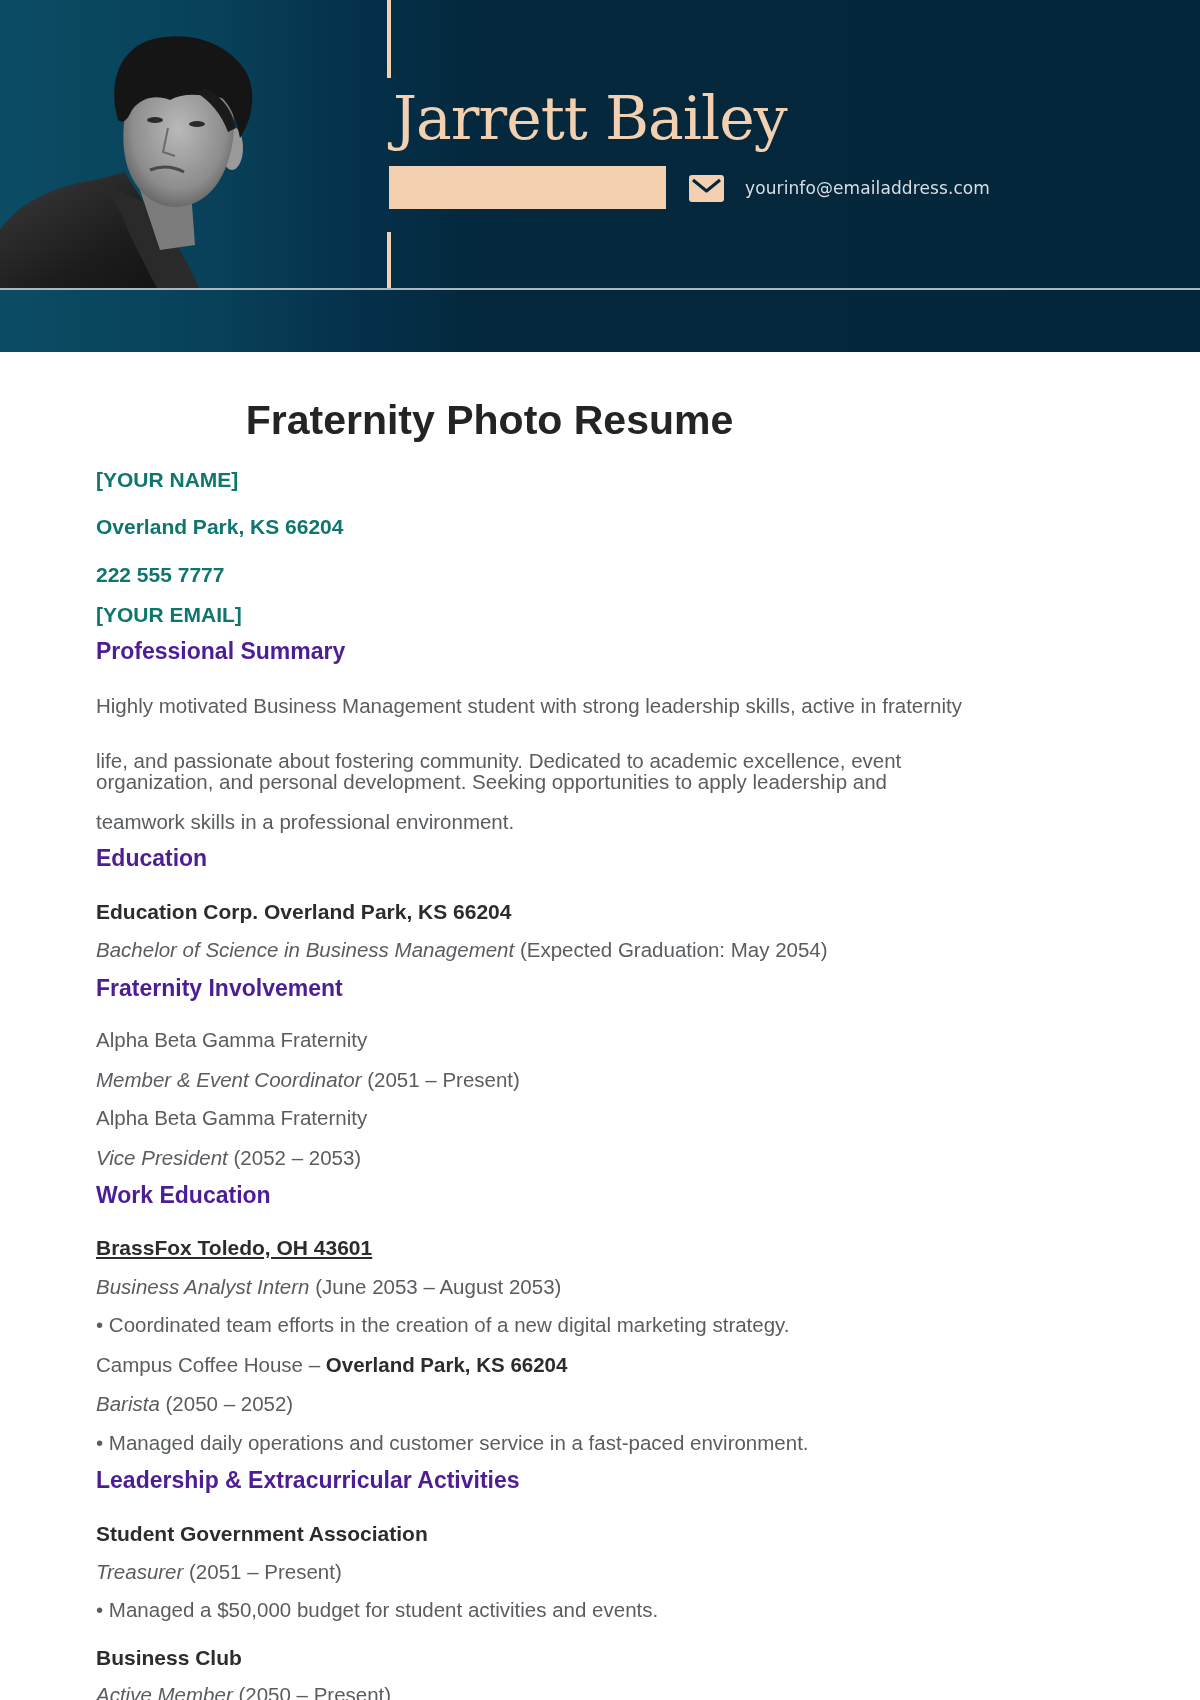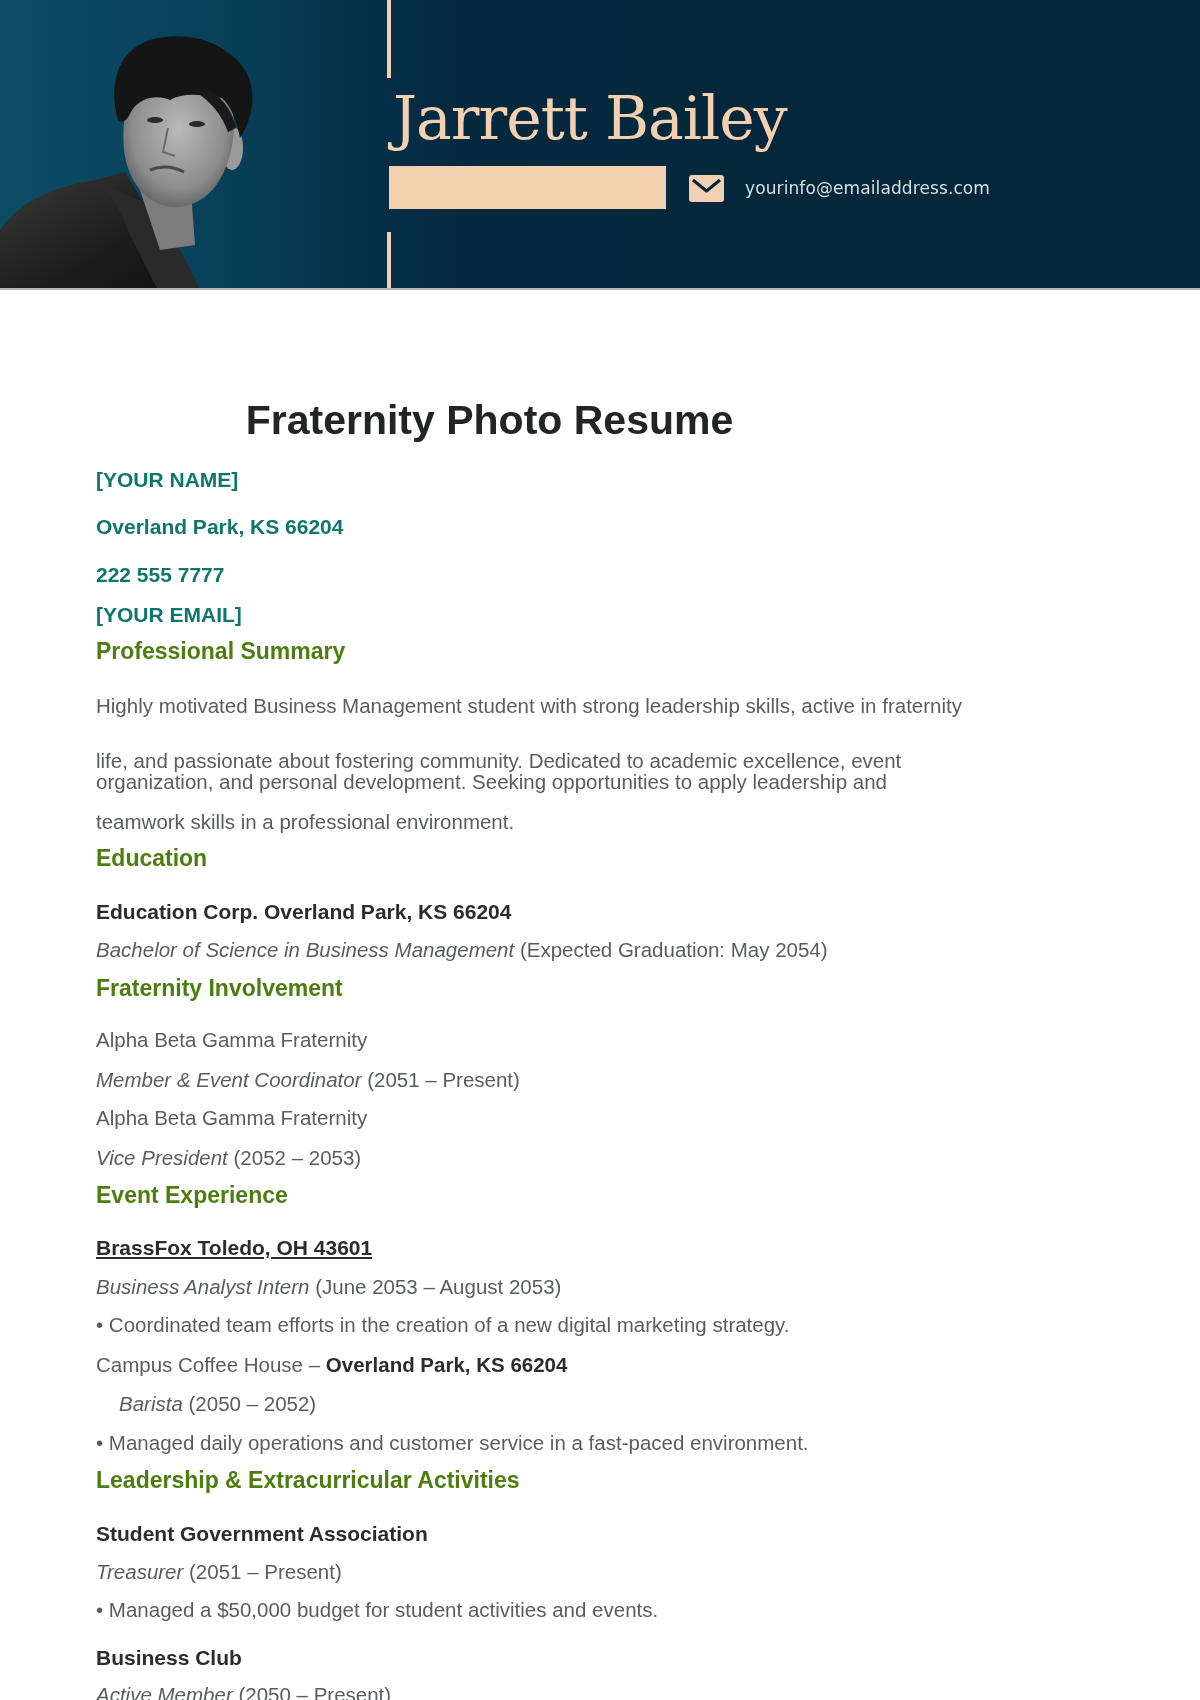--- a/index.html
+++ b/index.html
@@ -1,21 +1,21 @@
 <!DOCTYPE html>
 <html><head>
   <meta charset="utf-8">
   <style>
     * { box-sizing: border-box; margin: 0; padding: 0; }
     html, body { width: 1200px; height: 1700px; overflow: hidden; background: #ffffff; }
     body { position: relative; font-family: "Liberation Sans", "DejaVu Sans", sans-serif; color: #2b2b2b; }
 
     
     .banner {
-      position: absolute; left: 0; top: 0; width: 1200px; height: 290px;
+      position: absolute; left: 0; top: 0; width: 1200px; height: 352px;
       background: linear-gradient(90deg, #0b4c64 0%, #084159 18%, #05304a 30%, #04283d 40%, #04263a 100%);
       overflow: hidden;
     }
     .banner-shadow {
       position: absolute; left: 0; top: 288px; width: 1200px; height: 2px; background: #a9b9bf;
     }
     .photo {
       position: absolute; left: 0; top: 0; width: 300px; height: 290px;
     }
     .vline {
@@ -45,21 +45,21 @@
     .doc-title {
       position: absolute; left: 0; top: 394px; width: 979px; text-align: center;
       font-size: 41px; line-height: 52px; font-weight: bold; color: #222426;
       font-family: "Liberation Sans", sans-serif;
     }
     .line {
       position: absolute; left: 96px; white-space: nowrap;
       font-family: "Liberation Sans", sans-serif;
     }
     .contact { font-size: 21px; font-weight: bold; color: #0f766e; line-height: 28px; }
-    .heading { font-size: 23px; font-weight: bold; color: #4d7c0f; line-height: 30px; }
+    .heading { font-size: 23px; font-weight: bold; color: #4c1d95; line-height: 30px; }
     .sub { font-size: 21px; font-weight: bold; color: #2a2c2e; line-height: 28px; }
     .para { font-size: 20.5px; color: #5a5d60; line-height: 28px; }
     .para i { font-style: italic; }
     .para b { font-weight: bold; color: #2a2c2e; }
   </style>
 </head>
 <body>
 
 <div class="banner">
   <svg class="photo" viewBox="0 0 300 290" xmlns="http://www.w3.org/2000/svg">
@@ -131,30 +131,30 @@
 <div class="line heading" style="top:973px;">Fraternity Involvement</div>
 <div class="line para" style="top:1026px;">Alpha Beta Gamma Fraternity</div>
 <div class="line para" style="top:1066px;">
   <i>Member &amp; Event Coordinator</i><span> (2051 – Present)</span>
 </div>
 <div class="line para" style="top:1104px;">Alpha Beta Gamma Fraternity</div>
 <div class="line para" style="top:1144px;">
   <i>Vice President</i><span> (2052 – 2053)</span>
 </div>
 
-<div class="line heading" style="top:1180px;">Event Experience</div>
+<div class="line heading" style="top:1180px;">Work Education</div>
 <div class="line sub" style="top:1234px;text-decoration:underline;">BrassFox Toledo, OH 43601</div>
 <div class="line para" style="top:1273px;">
   <i>Business Analyst Intern</i><span> (June 2053 – August 2053)</span>
 </div>
 <div class="line para" style="top:1311px;">• Coordinated team efforts in the creation of a new digital marketing strategy.</div>
 <div class="line para" style="top:1351px;">
   <span>Campus Coffee House – </span><b>Overland Park, KS 66204</b>
 </div>
-<div class="line para" style="top:1390px;margin-left:23px;">
+<div class="line para" style="top:1390px;">
   <i>Barista</i><span> (2050 – 2052)</span>
 </div>
 <div class="line para" style="top:1429px;">• Managed daily operations and customer service in a fast-paced environment.</div>
 
 <div class="line heading" style="top:1465px;">Leadership &amp; Extracurricular Activities</div>
 <div class="line sub" style="top:1520px;">Student Government Association</div>
 <div class="line para" style="top:1558px;">
   <i>Treasurer</i><span> (2051 – Present)</span>
 </div>
 <div class="line para" style="top:1596px;">• Managed a $50,000 budget for student activities and events.</div>

